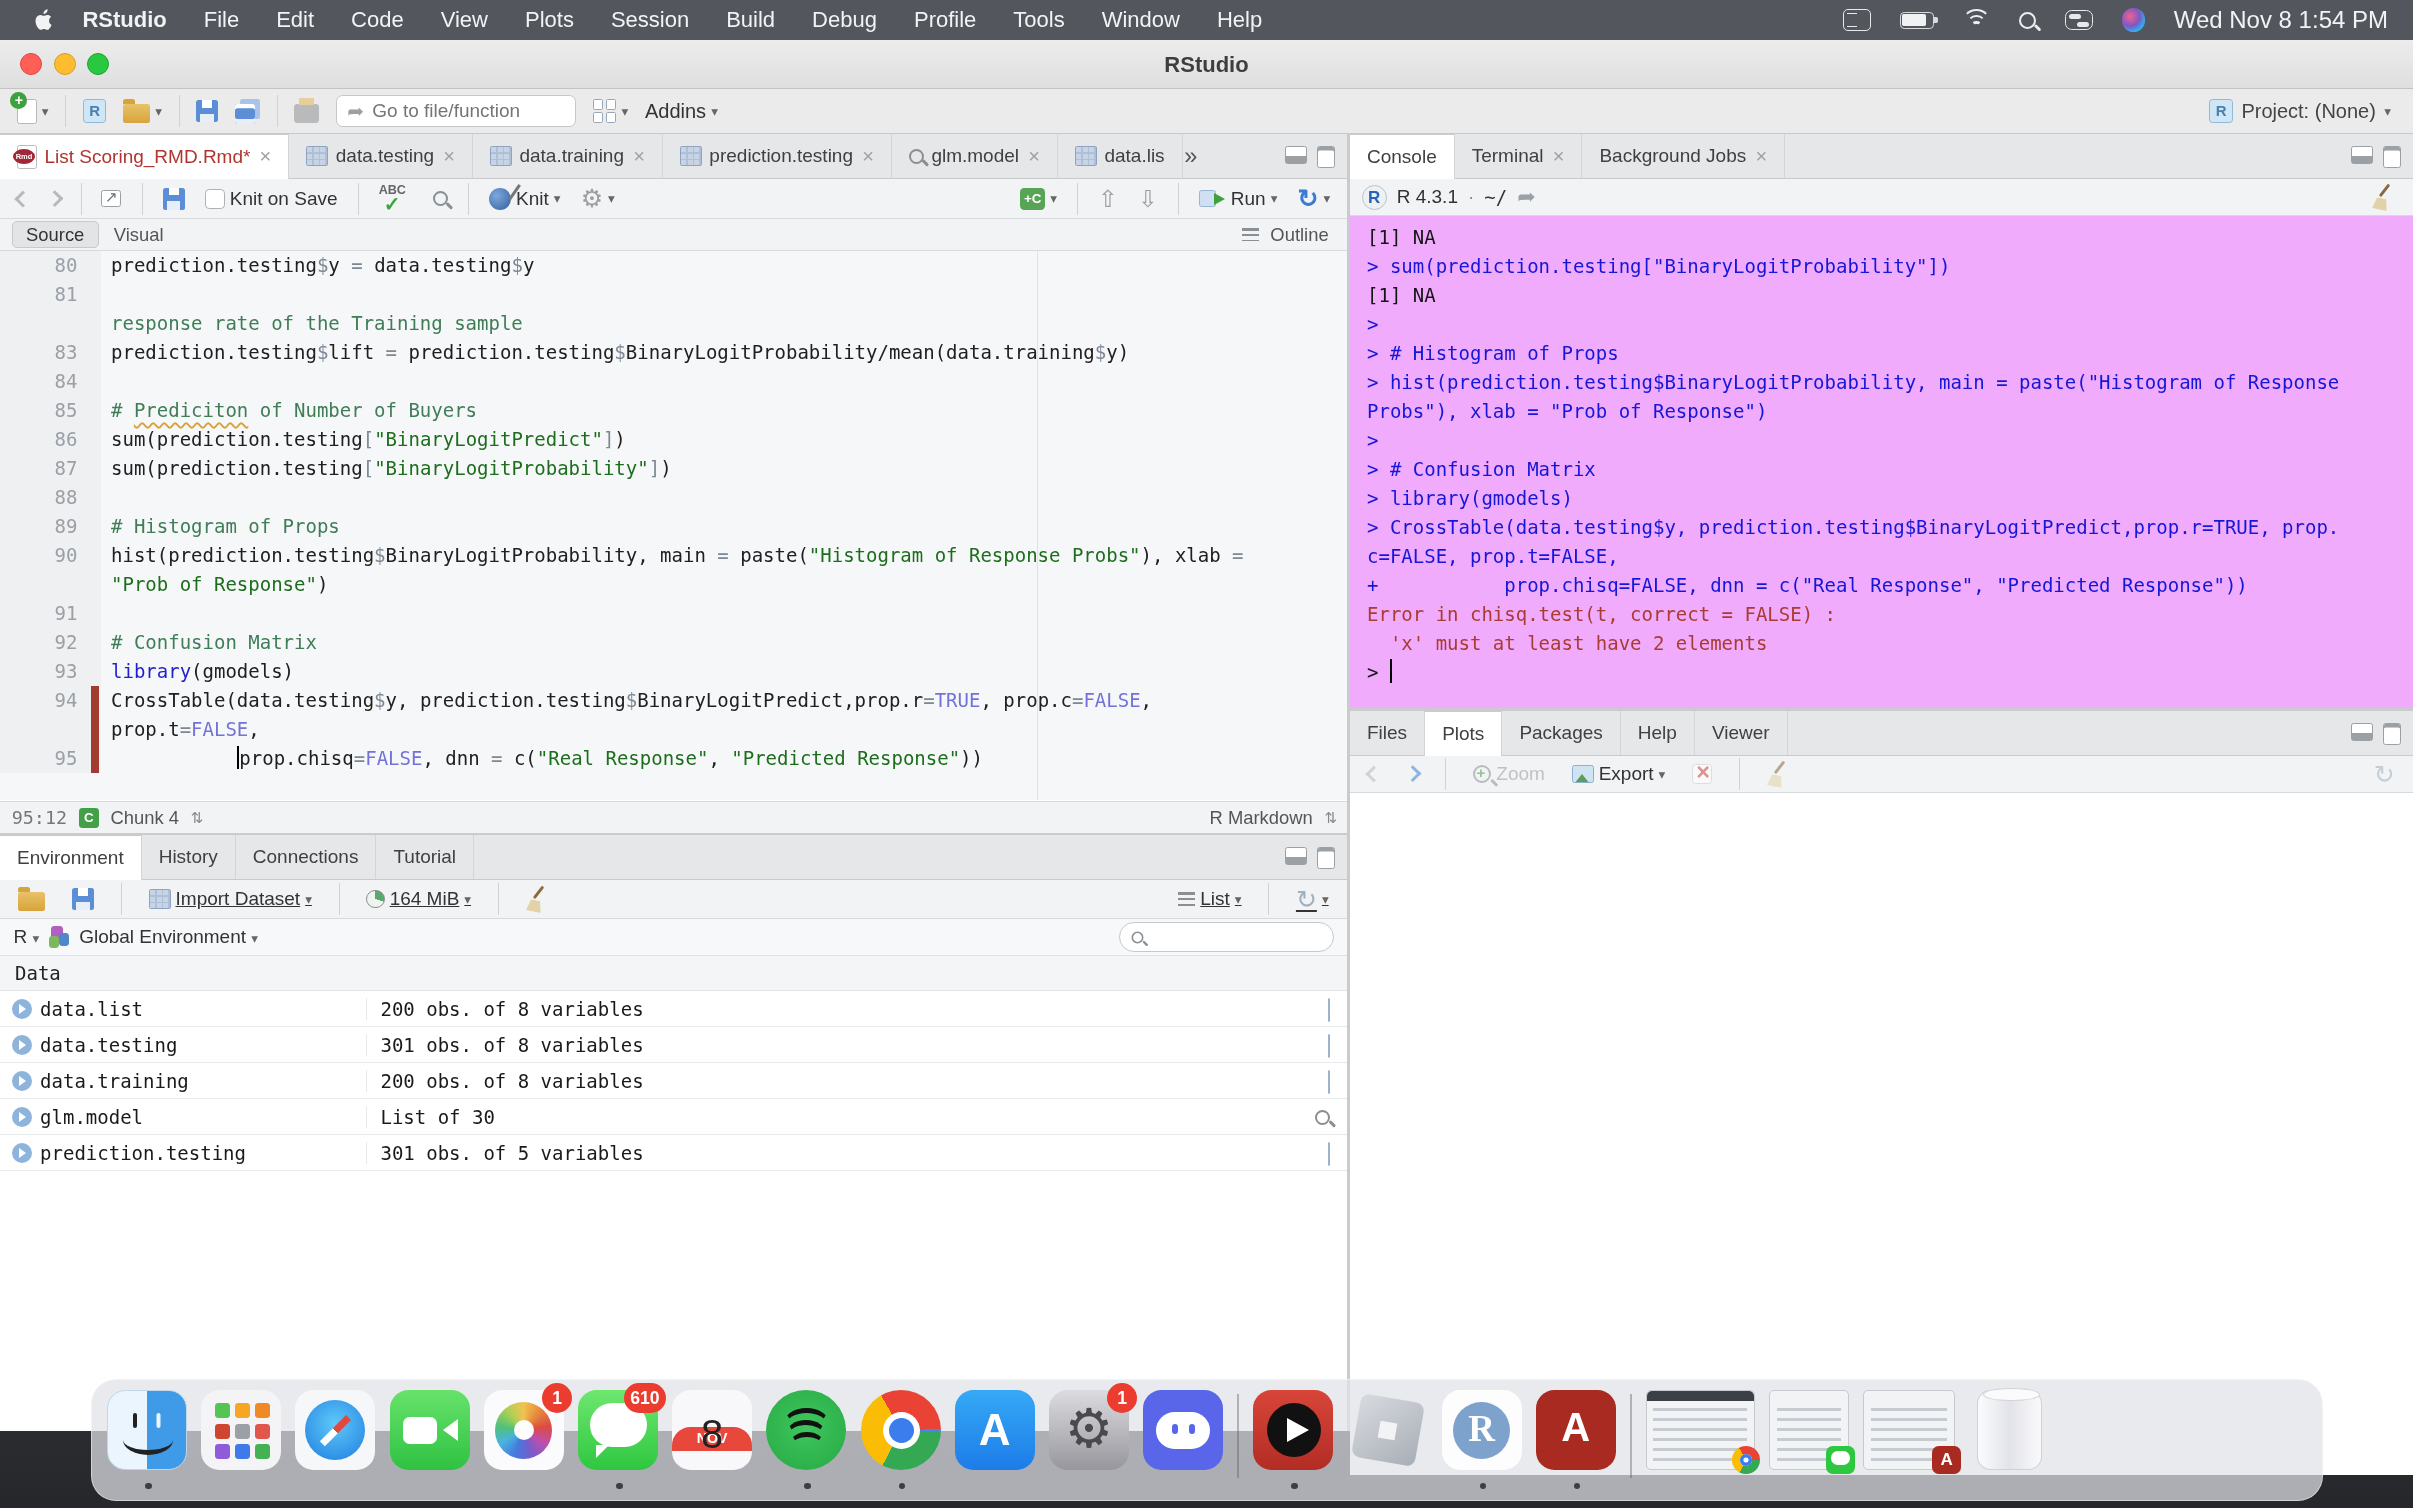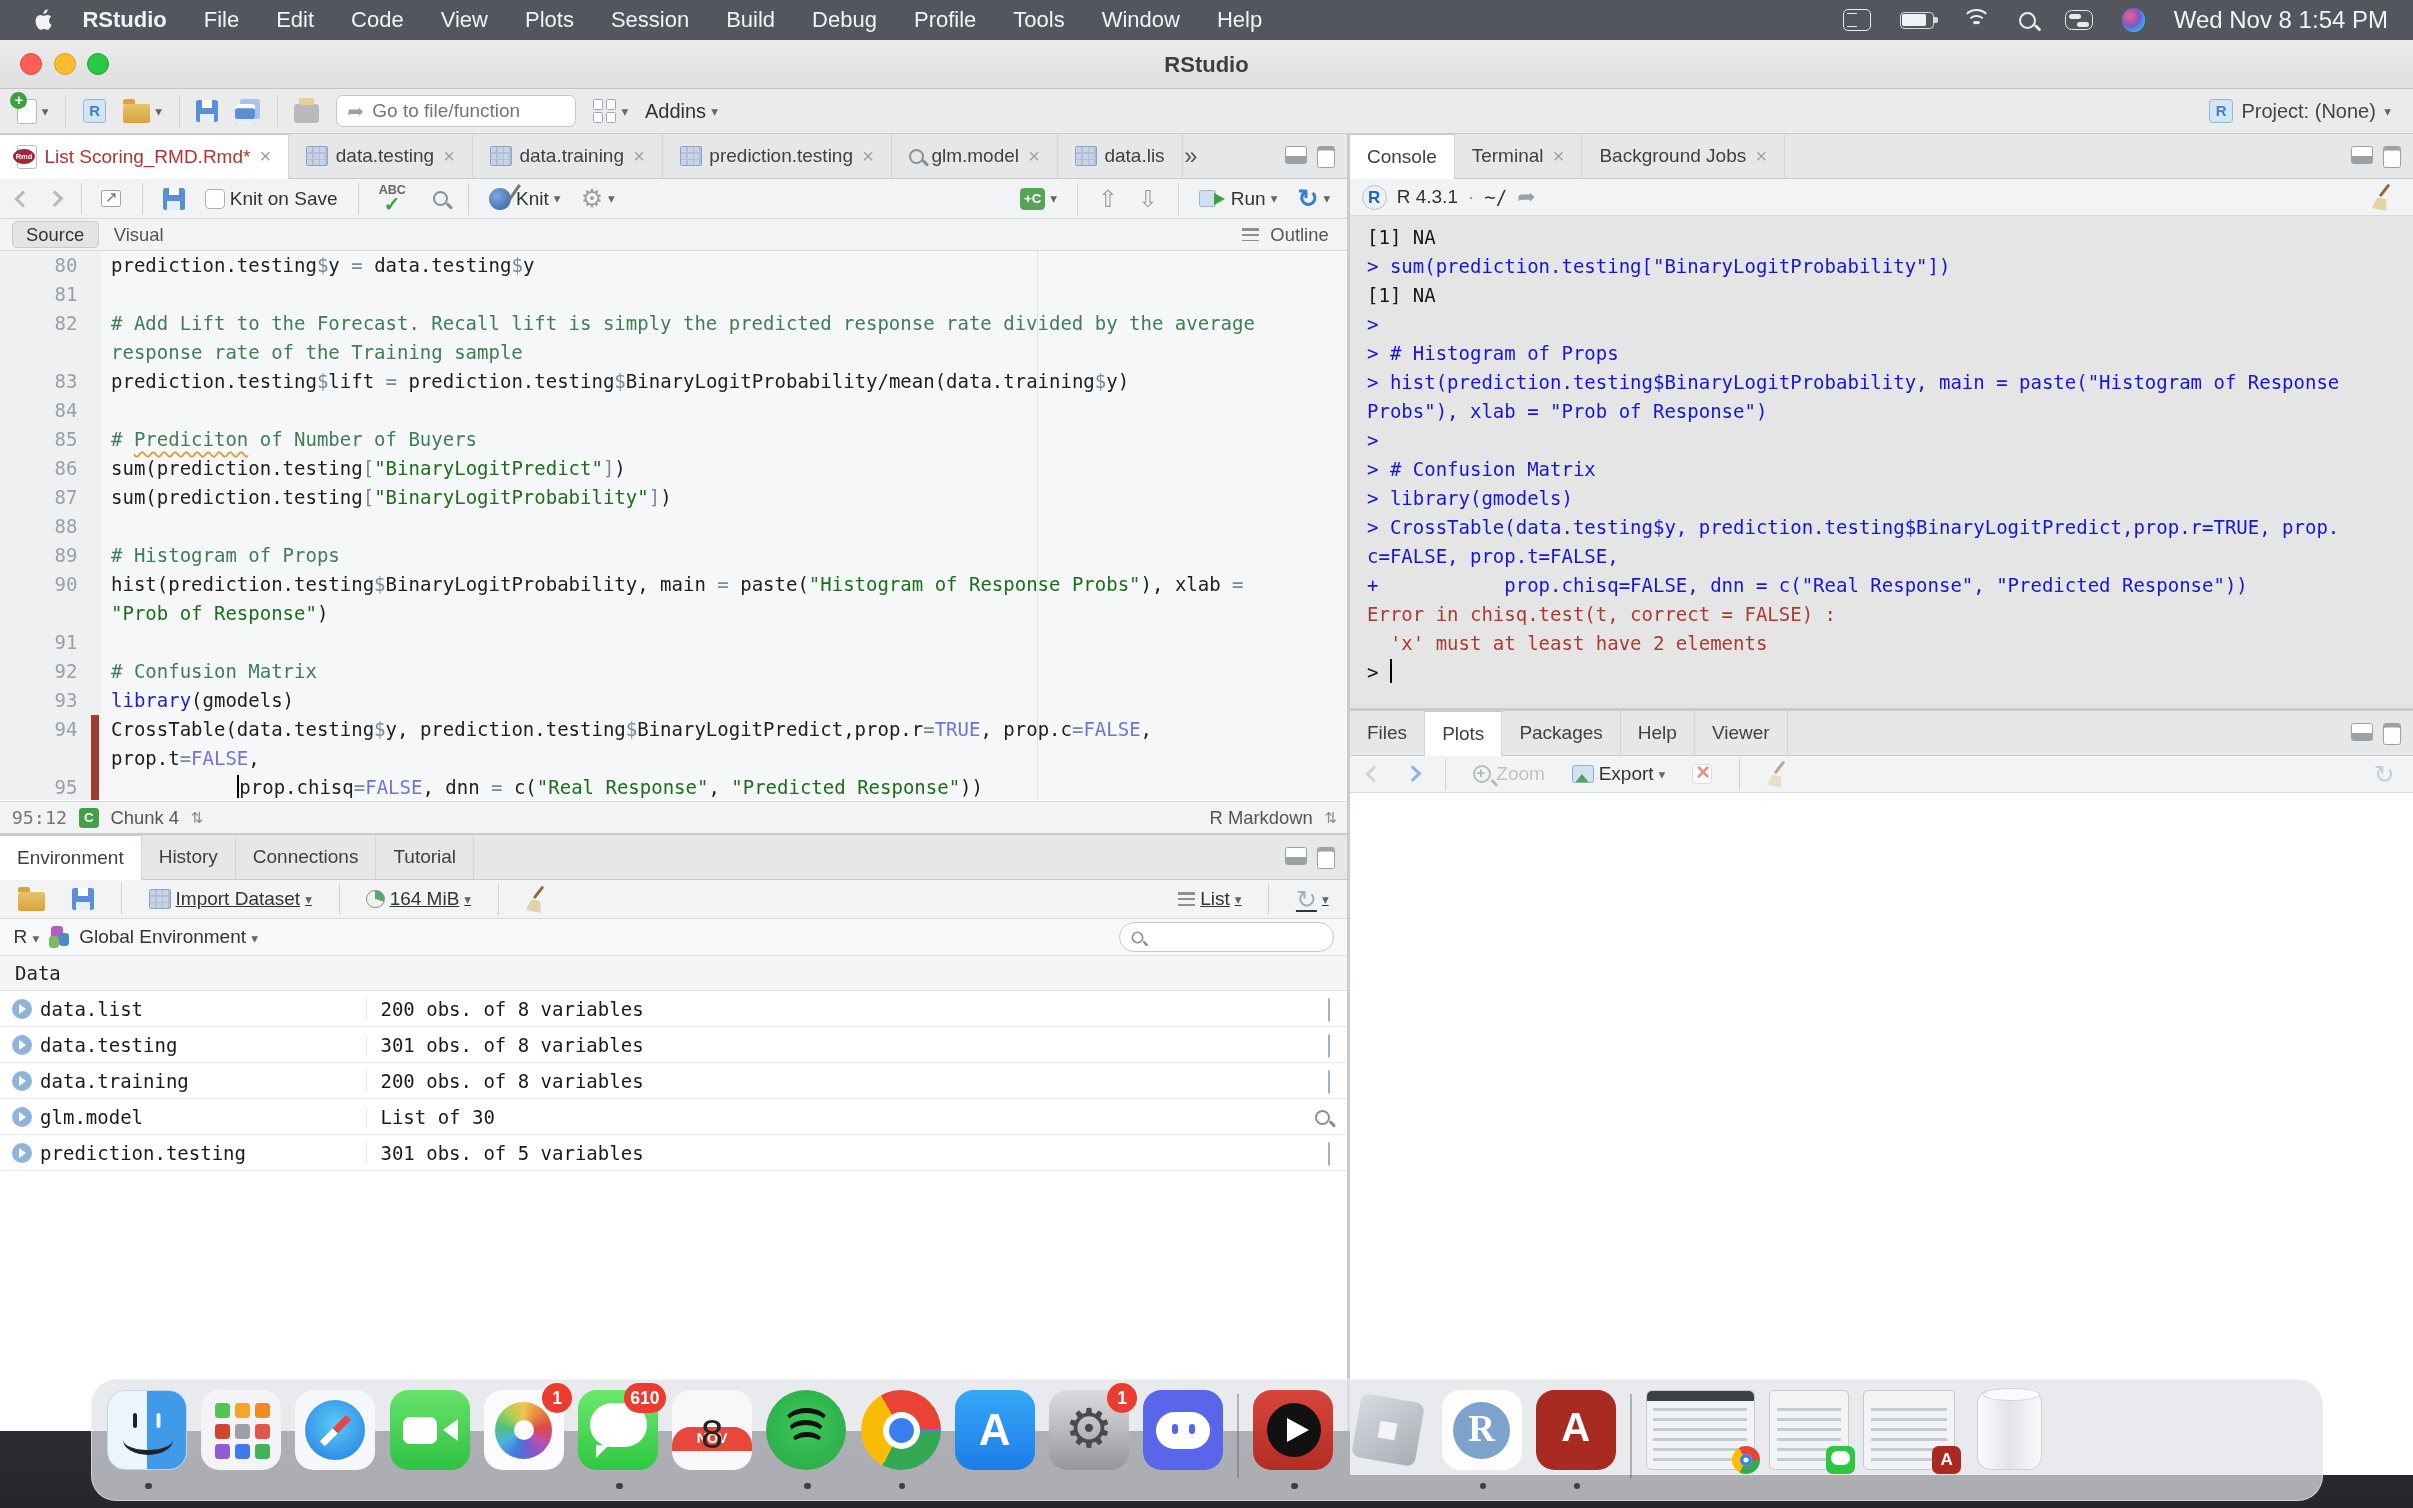--- a/index.html
+++ b/index.html
@@ -140,21 +140,21 @@
   .cursor { display:inline-block; width:2.5px; height:23.5px; background:#000; vertical-align:-4.2px; }
 
   
   #editor-status { position:absolute; left:0; bottom:0; width:100%; height:32px; background:#f2f3f4; border-top:0.8px solid #d8d9db; display:flex; align-items:center; font-size:18.4px; color:#555; padding:0 11.7px; gap:11.7px; }
   #chunk-icon { width:20px; height:20px; background:#43a047; border-radius:3.4px; color:#fff; font-size:13.4px; font-weight:bold; text-align:center; line-height:20px; }
   .updown { color:#888; font-size:15px; letter-spacing:-1.7px; }
 
   
   #console-toolbar { height:37px; padding:0 11.7px; gap:10px; }
   .icon-rlogo { width:25px; height:25px; border-radius:50%; background:#eef1f4; border:1.7px solid #b9c4cf; color:#2a62b5; font-weight:bold; font-size:17px; text-align:center; line-height:23.5px; }
-  #console-body { position:relative; height:492px; background:#e5e5e5; overflow:hidden; padding:6.7px 0 0 17px; }
+  #console-body { position:relative; height:492px; background:#f0abfc; overflow:hidden; padding:6.7px 0 0 17px; }
   .con-line { font-family:"DejaVu Sans Mono",monospace; font-size:19px; line-height:29px; white-space:pre; }
   .con-in { color:#1616d6; } .con-out { color:#151515; } .con-err { color:#a93c32; }
   .icon-broom { position:relative; width:22px; height:25px; }
   .icon-broom::before { content:""; position:absolute; left:11.7px; top:-1.7px; width:3.4px; height:15px; background:#8a6a3f; transform:rotate(38deg); border-radius:1.7px; }
   .icon-broom::after { content:""; position:absolute; left:1.7px; bottom:0; width:15px; height:11.7px; background:#e3d2a8; clip-path:polygon(20% 0, 80% 0, 100% 100%, 0 100%); transform:rotate(12deg); }
 
   
   #plots-toolbar { height:37px; padding:0 10px; gap:10px; }
   .disabled { opacity:.55; }
   .icon-zoomplus { position:relative; width:18.4px; height:18.4px; border:2.5px solid #8a8f94; border-radius:50%; }
@@ -452,24 +452,20 @@
         <div id="code-rows">
             <div class="code-row">
               <span class="ln">80</span>
               <span class="src"><span>prediction.testing</span><span class="tk-o">$</span><span>y </span><span class="tk-o">=</span><span> data.testing</span><span class="tk-o">$</span><span>y</span></span>
             </div>
             <div class="code-row">
               <span class="ln">81</span>
               <span class="src"></span>
             </div>
             <div class="code-row">
-              <span class="ln">82</span>
-              <span class="src"><span class="tk-c"># Add Lift to the Forecast. Recall lift is simply the predicted response rate divided by the average</span></span>
-            </div>
-            <div class="code-row">
               <span class="ln"></span>
               <span class="src"><span class="tk-c">response rate of the Training sample</span></span>
             </div>
             <div class="code-row">
               <span class="ln">83</span>
               <span class="src"><span>prediction.testing</span><span class="tk-o">$</span><span>lift </span><span class="tk-o">=</span><span> prediction.testing</span><span class="tk-o">$</span><span>BinaryLogitProbability/mean(data.training</span><span class="tk-o">$</span><span>y)</span></span>
             </div>
             <div class="code-row">
               <span class="ln">84</span>
               <span class="src"></span>

